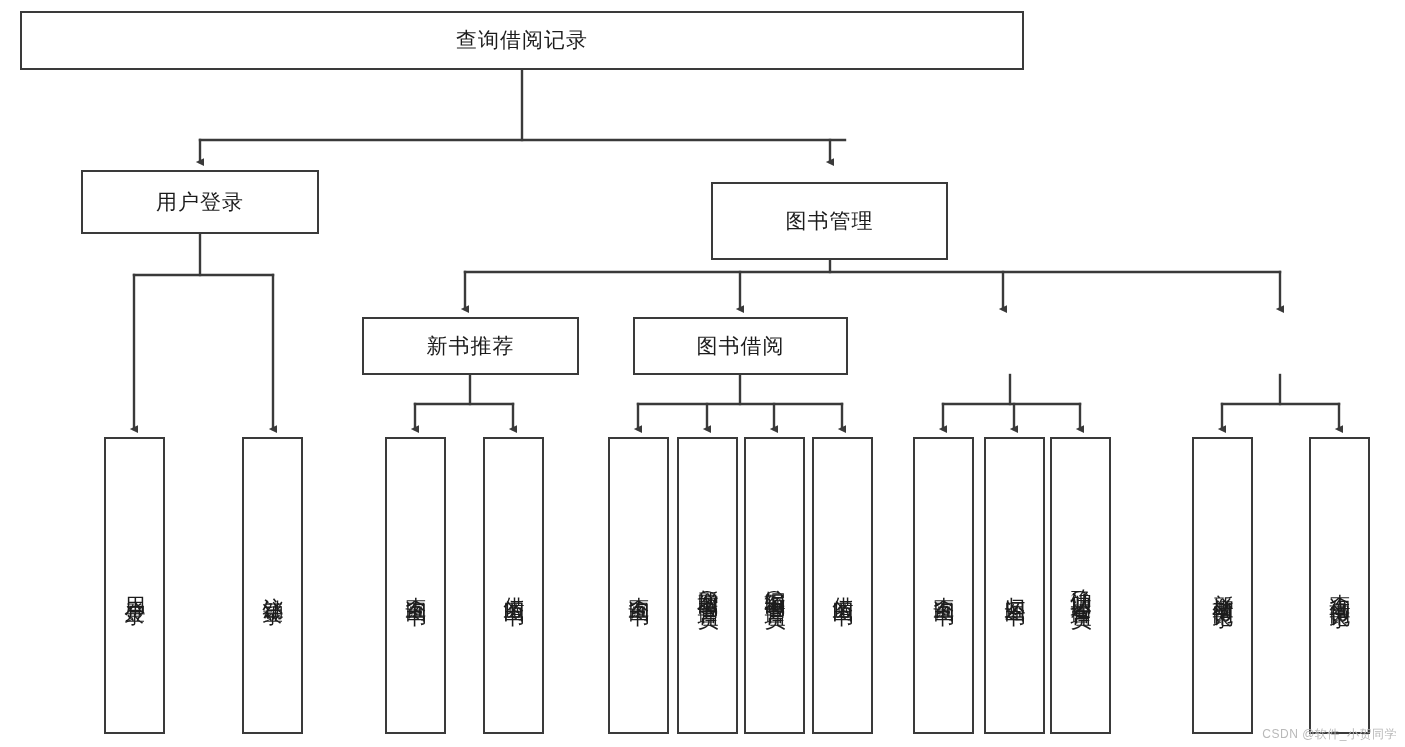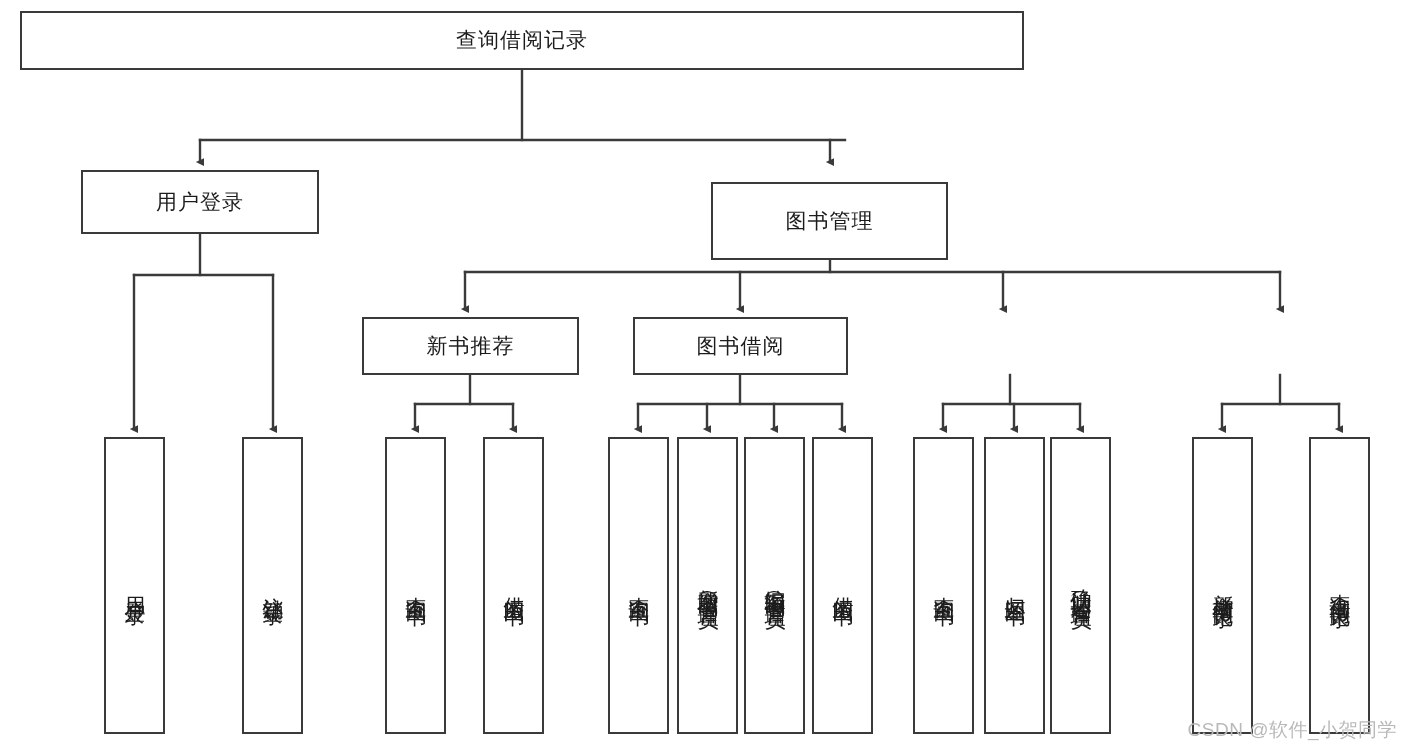--- a/index.html
+++ b/index.html
@@ -53,21 +53,21 @@
   }
   .node.vert .vtext {
     writing-mode: vertical-rl;
     text-orientation: upright;
     display: block;
   }
   .watermark {
     position: absolute;
     right: 8px;
     bottom: 4px;
-    font-size: 19px;
+    font-size: 12px;
     color: #b9b9b9;
     white-space: nowrap;
     letter-spacing: 0.5px;
   }
 </style>
 </head>
 <body>
 
 <div id="canvas">
 

